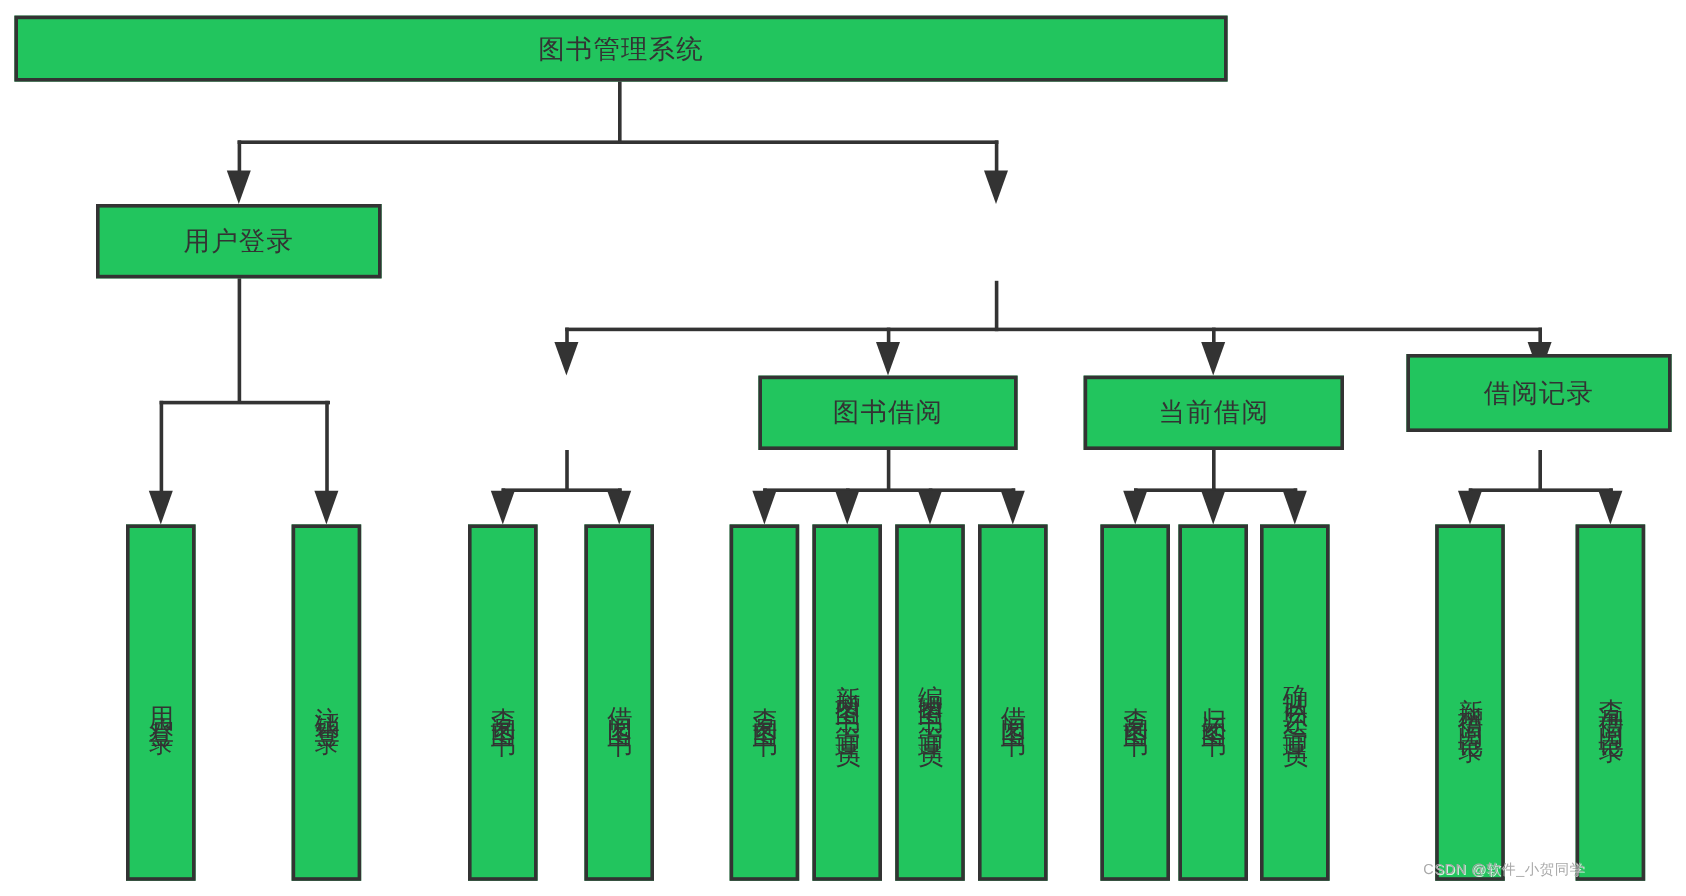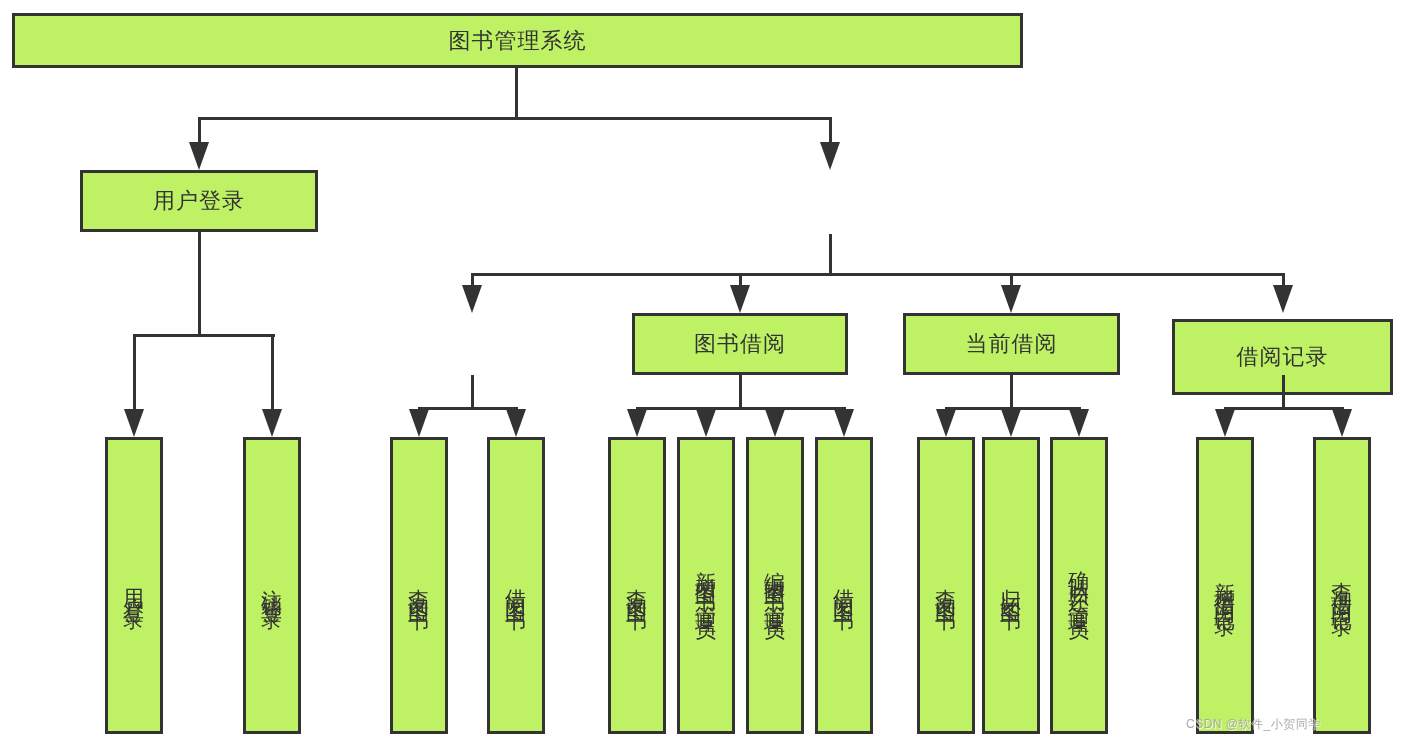--- a/index.html
+++ b/index.html
@@ -8,21 +8,21 @@
     --bg:#ffffff;
     --wm:#a9a9a9;
   }
   html,body{margin:0;padding:0;background:#fff;}
   .stage{
     position:relative;width:1405px;height:747px;background:var(--bg);
     font-family:"Liberation Sans","DejaVu Sans",sans-serif;color:var(--text);
     overflow:hidden;
   }
   .box{
-    position:absolute;background:#bef264;border:3px solid var(--line);
+    position:absolute;background:#22c55e;border:3px solid var(--line);
     box-sizing:border-box;display:flex;align-items:center;justify-content:center;
   }
   .box .lbl{
     font-size:22px;letter-spacing:1px;color:var(--text);white-space:nowrap;
   }
   .box.vert .lbl{
     writing-mode:vertical-rl;text-orientation:mixed;
     font-size:21px;letter-spacing:7px;line-height:1;white-space:normal;
   }
   .vl{position:absolute;width:3px;background:var(--line);}
@@ -75,21 +75,21 @@
   <div class="ah" style="left:1001px;top:285px"></div>
   <div class="vl" style="left:1281.5px;top:272.5px;height:16px"></div>
   <div class="ah" style="left:1273px;top:285px"></div>
 
   <div class="box" style="left:632px;top:313px;width:216px;height:62px">
     <span class="lbl">图书借阅</span>
   </div>
   <div class="box" style="left:903px;top:313px;width:217px;height:62px">
     <span class="lbl">当前借阅</span>
   </div>
-  <div class="box" style="left:1172px;top:319px;width:221px;height:76px">
+  <div class="box" style="left:1172px;top:295px;width:221px;height:65px">
     <span class="lbl">借阅记录</span>
   </div>
 
   <div class="vl" style="left:470.5px;top:375px;height:35px"></div>
   <div class="vl" style="left:738.5px;top:375px;height:35px"></div>
   <div class="vl" style="left:1009.5px;top:375px;height:35px"></div>
   <div class="vl" style="left:1281.5px;top:375px;height:35px"></div>
 
   <div class="hl" style="left:417.5px;top:406.5px;width:100px"></div>
   <div class="hl" style="left:635.5px;top:406.5px;width:210px"></div>

